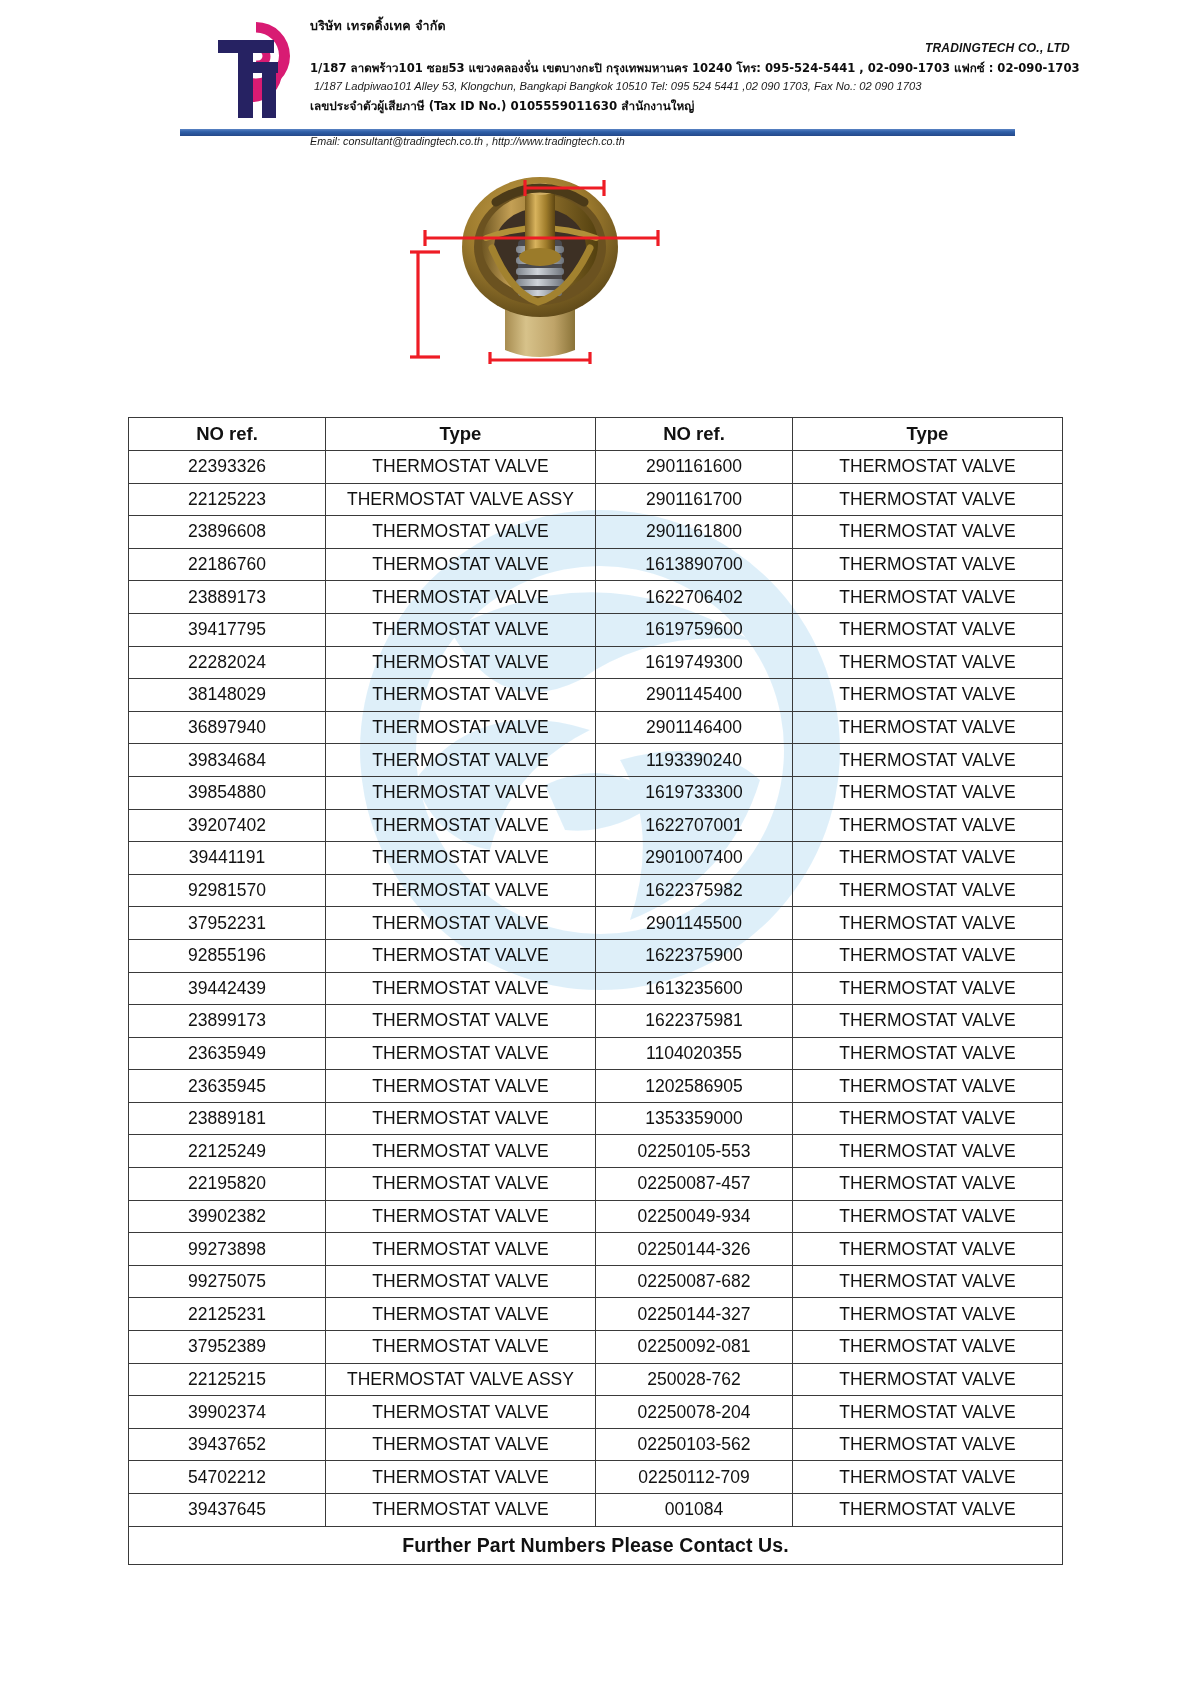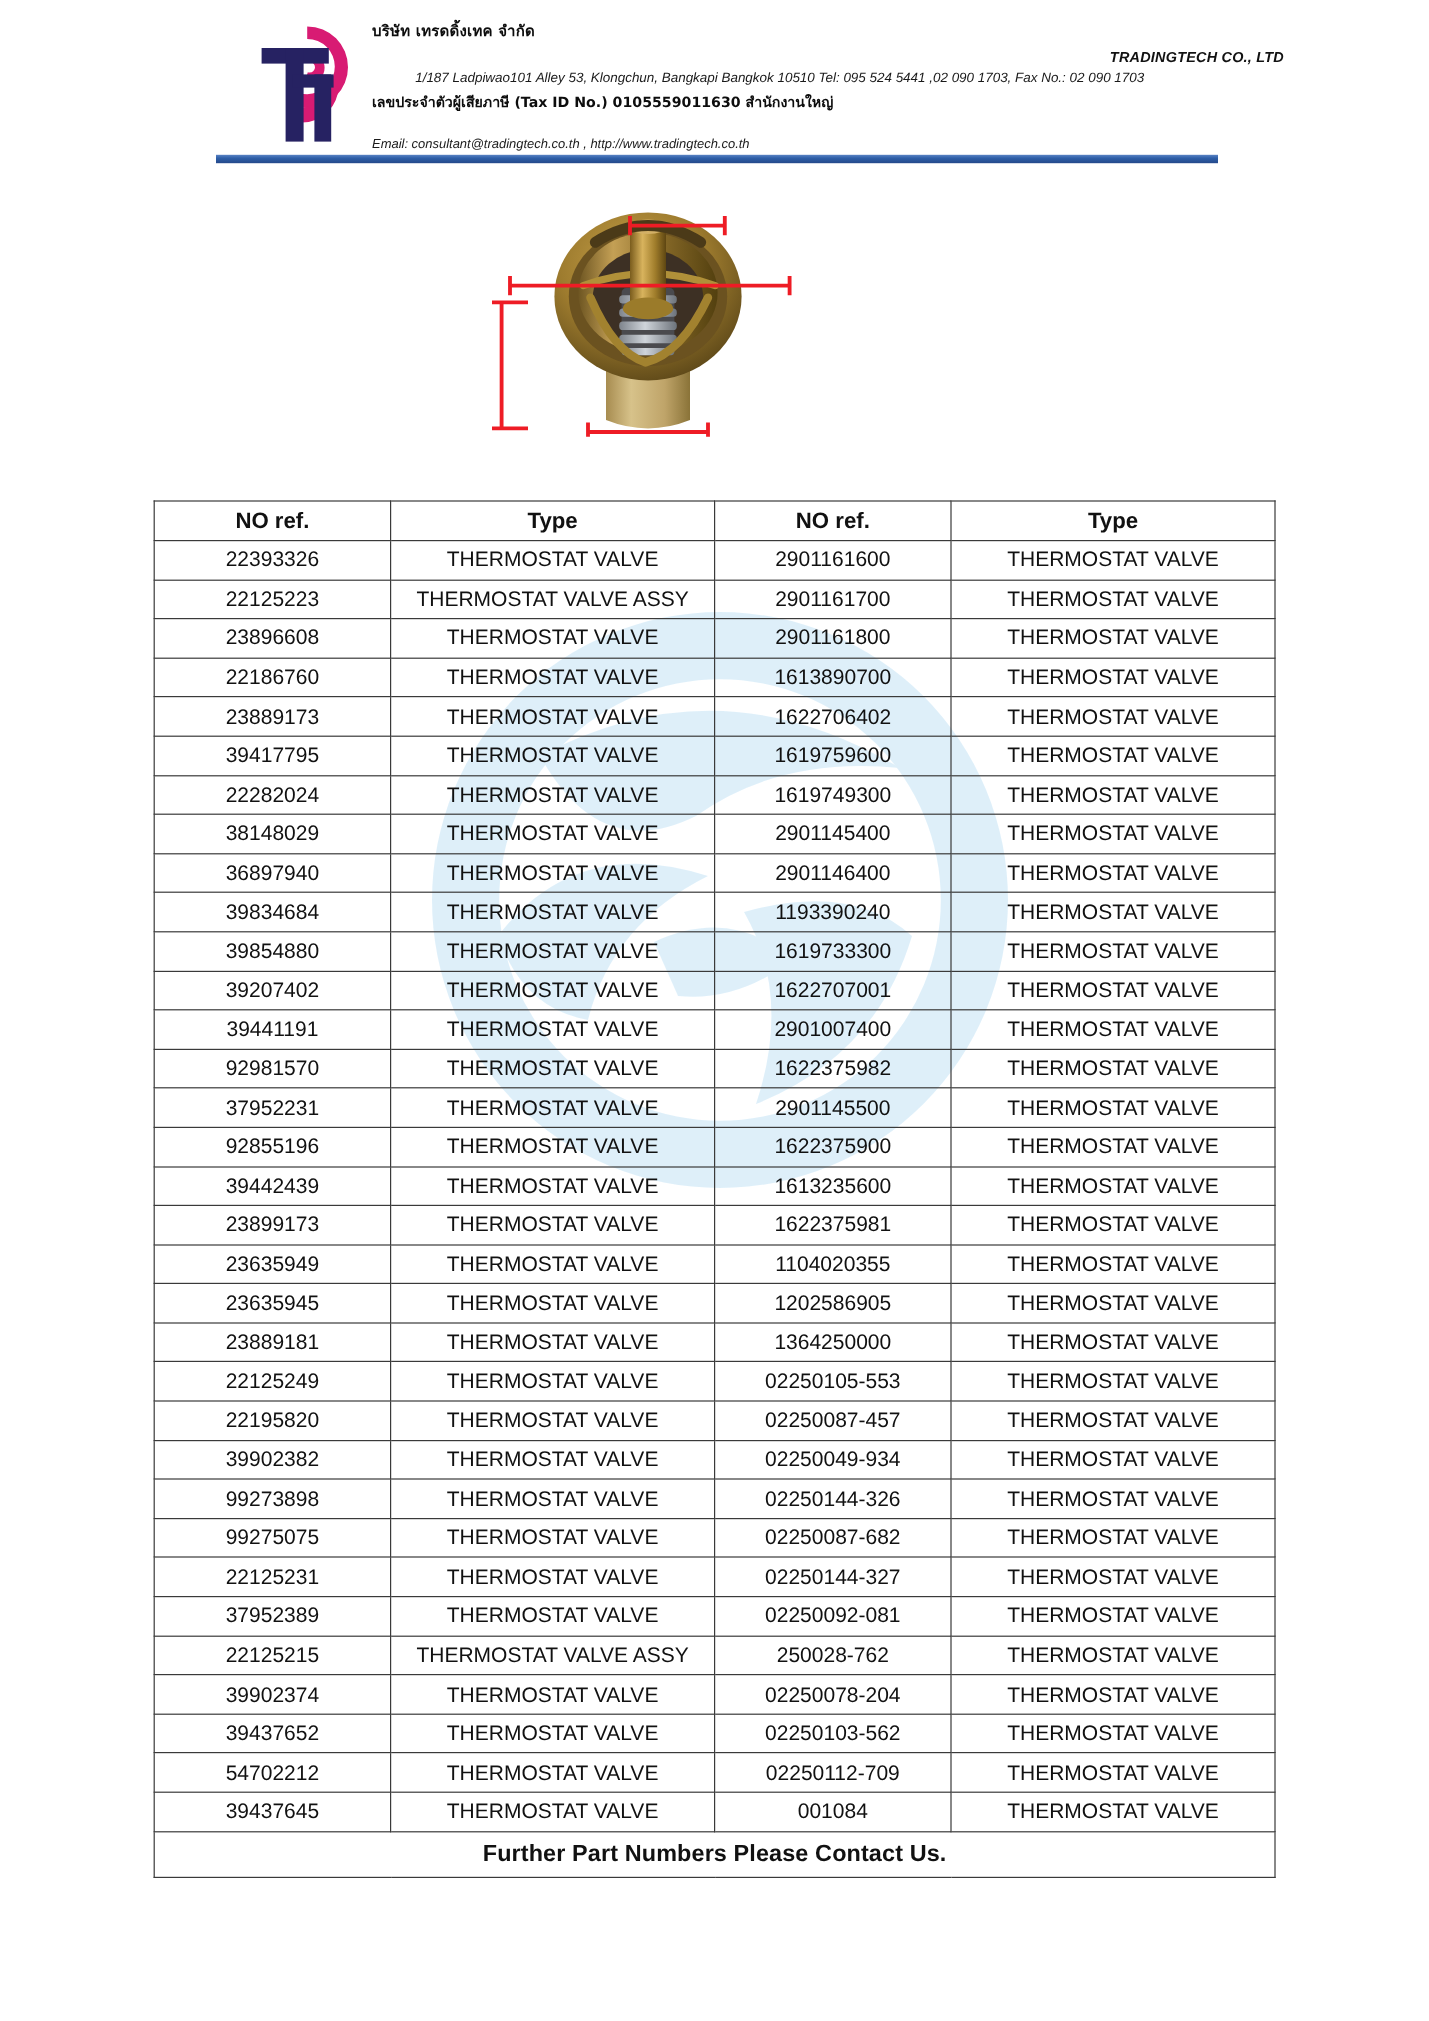--- a/index.html
+++ b/index.html
@@ -57,21 +57,20 @@
     font-family: "DejaVu Sans", sans-serif;
     white-space: nowrap;
   }
   .line-addr-en {
     font-size: 11.2px;
     font-style: italic;
     color: #1a1a1a;
     margin-bottom: 4px;
     padding-left: 4px;
     white-space: nowrap;
-    margin-left: 32px;
   }
   .line-tax {
     font-size: 11.8px;
     font-weight: bold;
     color: #0d0d0d;
     margin-bottom: 20px;
     font-family: "DejaVu Sans", sans-serif;
   }
   .line-email {
     font-size: 10.8px;
@@ -166,20 +165,21 @@
       <rect x="22" y="26" width="56" height="13" fill="#262262"></rect>
       <rect x="42" y="26" width="15" height="78" fill="#262262"></rect>
       <rect x="48" y="48" width="34" height="11" fill="#262262"></rect>
       <rect x="66" y="48" width="14" height="56" fill="#262262"></rect>
     </svg>
   </div>
 
   <div class="company-block">
     <div class="line-th-name">บริษัท เทรดดิ้งเทค จำกัด</div>
     <div class="line-en-name">TRADINGTECH CO., LTD</div>
+    <div class="line-addr-th">1/187 ลาดพร้าว101 ซอย53 แขวงคลองจั่น เขตบางกะปิ กรุงเทพมหานคร 10240 โทร: 095-524-5441 , 02-090-1703 แฟกซ์ : 02-090-1703</div>
     <div class="line-addr-en">1/187 Ladpiwao101 Alley 53, Klongchun, Bangkapi Bangkok 10510 Tel: 095 524 5441 ,02 090 1703, Fax No.: 02 090 1703</div>
     <div class="line-tax">เลขประจำตัวผู้เสียภาษี (Tax ID No.)  0105559011630    สำนักงานใหญ่</div>
     <div class="line-email">Email: consultant@tradingtech.co.th , http://www.tradingtech.co.th</div>
   </div>
 
   <div class="rule-bar"></div>
 </div>
 
 <div class="product-area">
   <div class="photo-wrap">
@@ -412,21 +412,21 @@
         </tr>
         <tr>
           <td>23635945</td>
           <td>THERMOSTAT VALVE</td>
           <td>1202586905</td>
           <td>THERMOSTAT VALVE</td>
         </tr>
         <tr>
           <td>23889181</td>
           <td>THERMOSTAT VALVE</td>
-          <td>1364250000</td>
+          <td>1353359000</td>
           <td>THERMOSTAT VALVE</td>
         </tr>
         <tr>
           <td>22125249</td>
           <td>THERMOSTAT VALVE</td>
           <td>02250105-553</td>
           <td>THERMOSTAT VALVE</td>
         </tr>
         <tr>
           <td>22195820</td>

